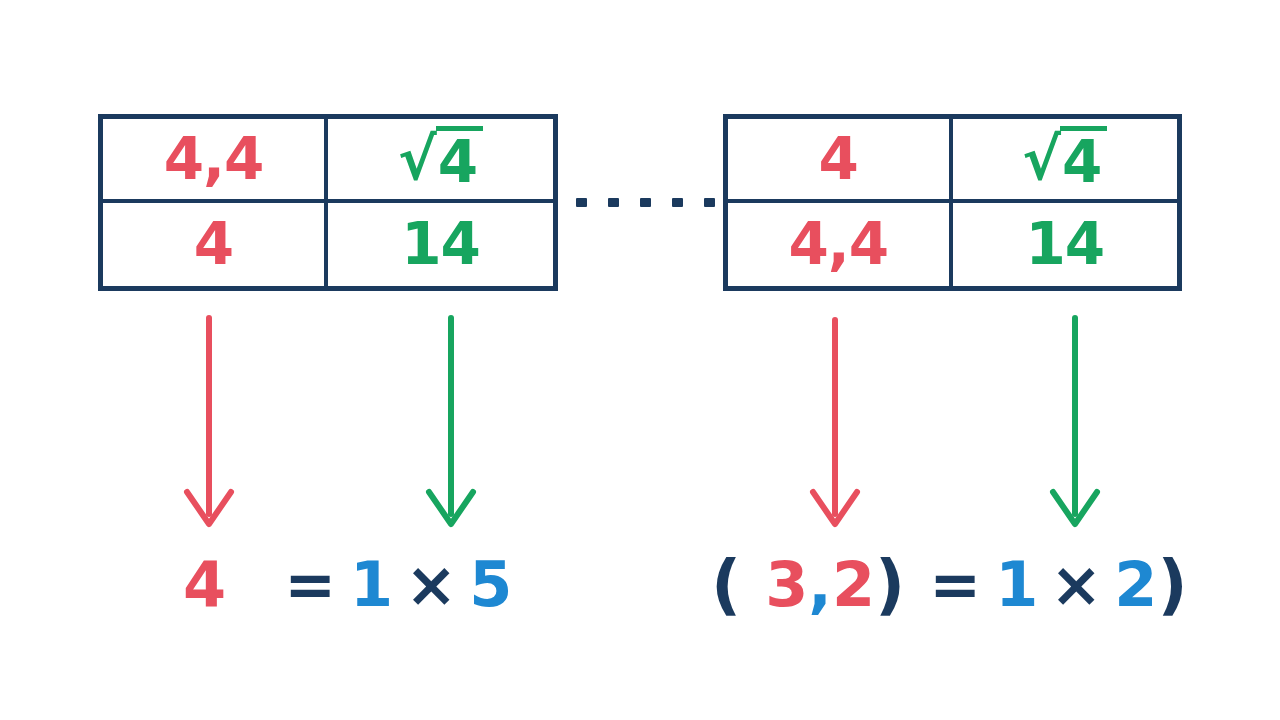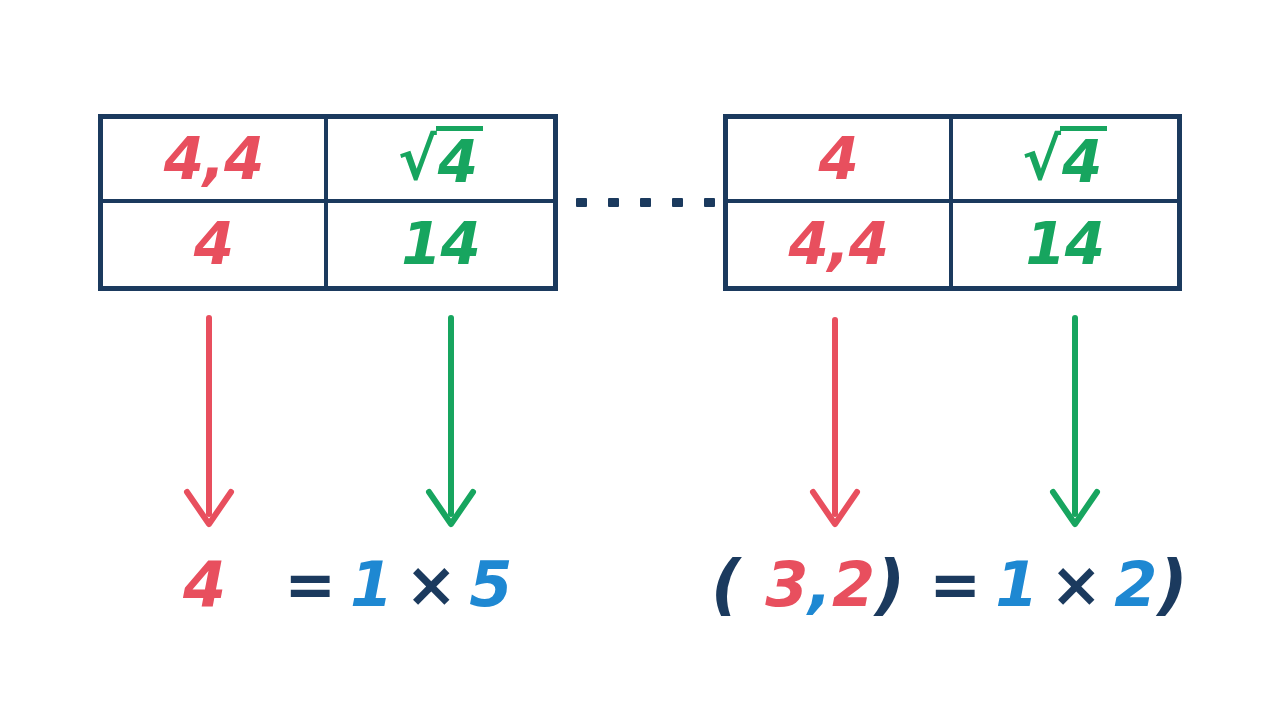--- a/index.html
+++ b/index.html
@@ -15,21 +15,20 @@
     background: #fff;
   }
   .stage {
     position: relative;
     width: 1252px;
     height: 720px;
     background: var(--background);
     font-family: "DejaVu Sans", "Liberation Sans", sans-serif;
     font-weight: bold;
     overflow: hidden;
-    font-style: italic;
   }
 
   
   .grid-table {
     position: absolute;
     top: 114px;
     height: 177px;
     border: 5px solid var(--navy);
     background: var(--background);
     display: grid;

